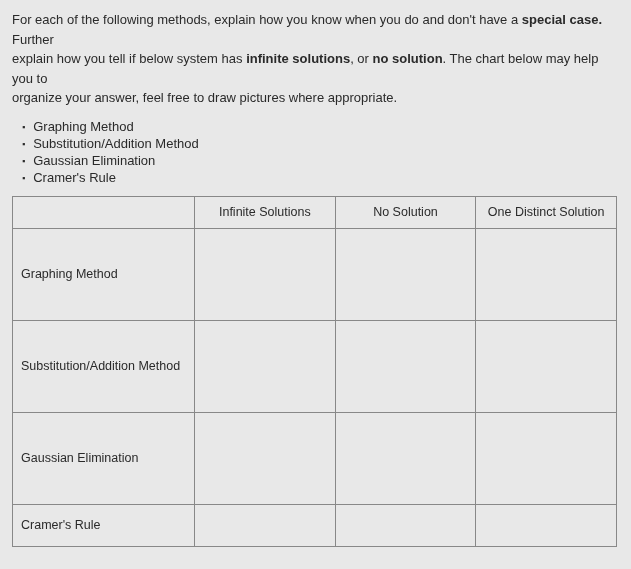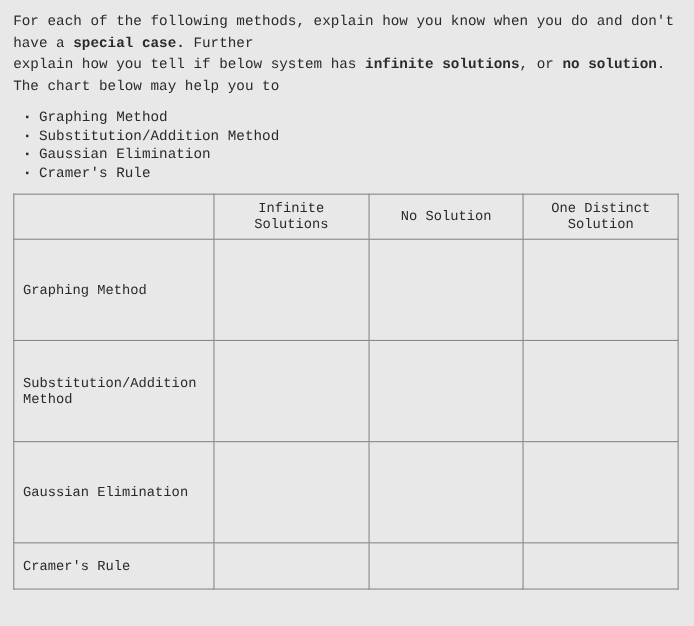--- a/index.html
+++ b/index.html
@@ -1,19 +1,18 @@
 <!DOCTYPE html>
 <html><head>
   <meta charset="utf-8">
   <style>
     * {
       margin: 0;
       padding: 0;
       box-sizing: border-box;
-      font-family: Liberation Mono, monospace;
     }
     body {
       width: 631px;
       height: 569px;
       background: #e8e8e8;
       font-family: Arial, Helvetica, sans-serif;
       padding: 10px 12px;
       color: #2a2a2a;
       font-size: 13px;
     }
@@ -70,20 +69,21 @@
     table.chart tbody tr:last-child td {
       height: 42px;
     }
   </style>
 </head>
 <body>
 
 <div class="instructions">
   <span>For each of the following methods, explain how you know when you do and don't have a </span><strong>special case.</strong><span>  Further</span><br>
   <span>explain how you tell if below system has </span><strong>infinite solutions</strong><span>, or </span><strong>no solution</strong><span>.   The chart below may help you to</span><br>
+  <span>organize your answer, feel free to draw pictures where appropriate.</span>
 </div>
 
 <ul class="methods">
   <li><span>Graphing Method</span></li>
   <li><span>Substitution/Addition Method</span></li>
   <li><span>Gaussian Elimination</span></li>
   <li><span>Cramer's Rule</span></li>
 </ul>
 
 <table class="chart">

